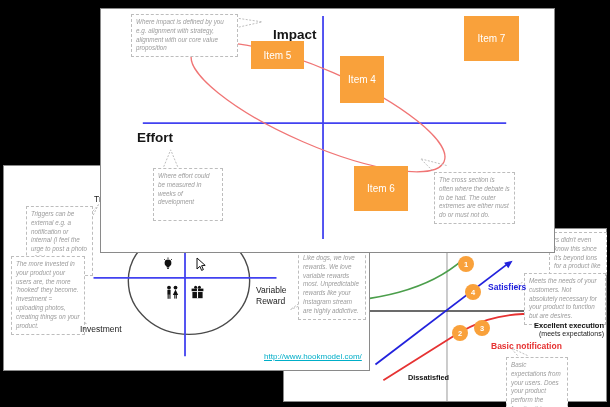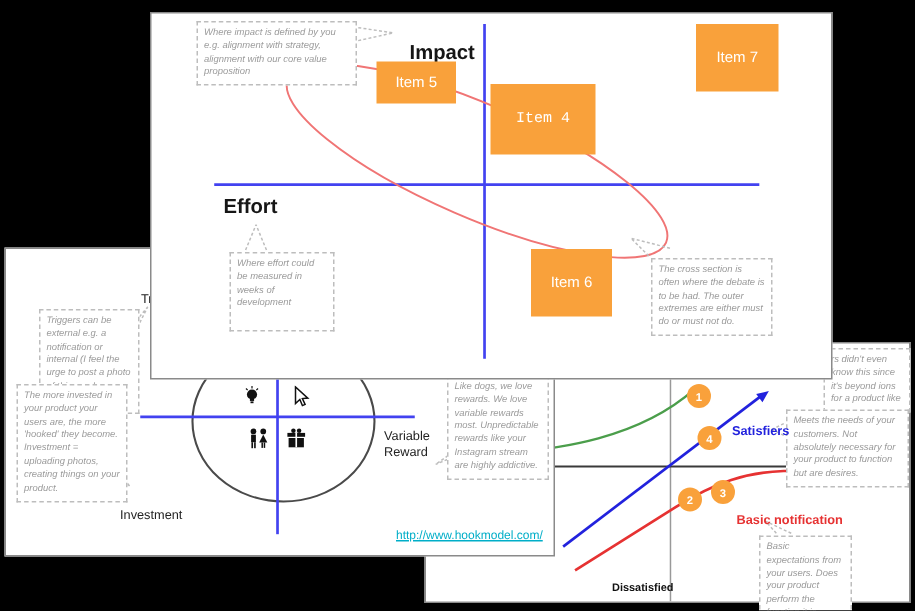--- a/index.html
+++ b/index.html
@@ -45,24 +45,28 @@
       <g stroke="#bdbdbd" stroke-width="1" stroke-dasharray="2,1.5" fill="none">
         <path d="M 240 54 L 232 58 M 240 62 L 232 58"></path>
         <path d="M 235 128 L 228 120 M 245 128 L 228 120"></path>
       </g>
     </svg>
 
     <div class="note" style="left:265px;top:3px;width:58px;">rs didn't even know this since it's beyond ions for a product like</div>
     <div class="note" style="left:240px;top:44px;width:82px;">Meets the needs of your customers. Not absolutely necessary for your product to function but are desires.</div>
     <div class="abs satisfiers" style="left:204px;top:53px;">Satisfiers</div>
 
+    <div class="abs excellent" style="left:248px;top:92px;width:72px;">
+      <div class="l1">Excellent execution</div>
+      <div class="l2">(meets expectations)</div>
+    </div>
 
     <div class="abs basicexp" style="left:207px;top:112px;">Basic notification</div>
     <div class="note" style="left:222px;top:128px;width:62px;">Basic expectations from your users. Does your product perform the function it is meant to?</div>
-    <div class="abs tiny-bold" style="left:124px;top:158px;">Dissatisfied</div>
+    <div class="abs tiny-bold" style="left:124px;top:144px;">Dissatisfied</div>
 
     <div class="marker" style="left:174px;top:27px;">1</div>
     <div class="marker" style="left:181px;top:55px;">4</div>
     <div class="marker" style="left:168px;top:96px;">2</div>
     <div class="marker" style="left:190px;top:91px;">3</div>
   </section>
 
   <section class="panel panel-hook">
     <svg class="overlay" viewBox="0 0 367 206" preserveAspectRatio="none">
       <ellipse cx="186" cy="116" rx="61" ry="54" fill="none" stroke="#4a4a4a" stroke-width="1.4"></ellipse>
@@ -71,21 +75,21 @@
       <g stroke="#bdbdbd" stroke-width="1" stroke-dasharray="2,1.5" fill="none">
         <path d="M 85 51 L 95 39 M 85 59 L 95 39"></path>
         <path d="M 57 137 L 83 160 M 69 137 L 83 160"></path>
         <path d="M 302 135 L 288 145 M 312 135 L 288 145"></path>
       </g>
     </svg>
 
     <div class="abs small-label" style="left:90px;top:28px;">Trigger</div>
     <div class="note" style="left:22px;top:40px;width:67px;">Triggers can be external e.g. a notification or internal (I feel the urge to post a photo of this meal on Instagram)</div>
     <div class="note" style="left:7px;top:90px;width:74px;">The more invested in your product your users are, the more 'hooked' they become. Investment = uploading photos, creating things on your product.</div>
-    <div class="abs small-label" style="left:76px;top:172px;">Investment</div>
+    <div class="abs small-label" style="left:76px;top:158px;">Investment</div>
     <div class="note" style="left:294px;top:84px;width:68px;">Like dogs, we love rewards. We love variable rewards most. Unpredictable rewards like your Instagram stream are highly addictive.</div>
     <div class="abs small-label" style="left:252px;top:119px;width:42px;line-height:1.3;">Variable Reward</div>
     <div class="abs link" style="left:260px;top:186px;">http://www.hookmodel.com/</div>
 
     <svg class="abs" style="left:157px;top:91px;" width="14" height="15" viewBox="0 0 14 15">
       <g fill="#111">
           <circle cx="7" cy="6" r="3.4"></circle>
           <rect x="5.6" y="9" width="2.8" height="1.3"></rect>
       <rect x="6" y="10.6" width="2" height="1.2"></rect>
         </g>
@@ -127,24 +131,24 @@
       <line x1="42" y1="115" x2="407" y2="115" stroke="var(--axis-blue)" stroke-width="1.8"></line>
       <ellipse cx="218" cy="99" rx="138" ry="38" transform="rotate(23.5 218 99)" fill="none" stroke="var(--ellipse-red)" stroke-width="1.3"></ellipse>
       <g stroke="#bdbdbd" stroke-width="1" stroke-dasharray="2,1.5" fill="none">
         <path d="M 135 9 L 162 13 M 135 19 L 162 13"></path>
         <path d="M 63 159 L 70 142 M 77 159 L 70 142"></path>
         <path d="M 333 163 L 321 151 L 348 158"></path>
       </g>
     </svg>
 
     <div class="abs big-label" style="left:172px;top:18px;">Impact</div>
-    <div class="abs big-label" style="left:48px;top:121px;">Effort</div>
+    <div class="abs big-label" style="left:36px;top:121px;">Effort</div>
 
     <div class="note" style="left:30px;top:5px;width:107px;">Where impact is defined by you e.g. alignment with strategy, alignment with our core value proposition</div>
     <div class="note" style="left:52px;top:159px;width:70px;height:53px;">Where effort could be measured in weeks of development</div>
     <div class="note" style="left:333px;top:163px;width:81px;">The cross section is often where the debate is to be had. The outer extremes are either must do or must not do.</div>
 
     <div class="item" style="left:363px;top:7px;width:55px;height:45px;">Item 7</div>
     <div class="item" style="left:150px;top:32px;width:53px;height:28px;">Item 5</div>
-    <div class="item" style="left:226px;top:47px;width:70px;height:47px;font-family:Liberation Mono, monospace;">Item 4</div>
+    <div class="item" style="left:239px;top:47px;width:44px;height:47px;">Item 4</div>
     <div class="item" style="left:253px;top:157px;width:54px;height:45px;">Item 6</div>
   </section>
 </div>
 
 </body></html>

